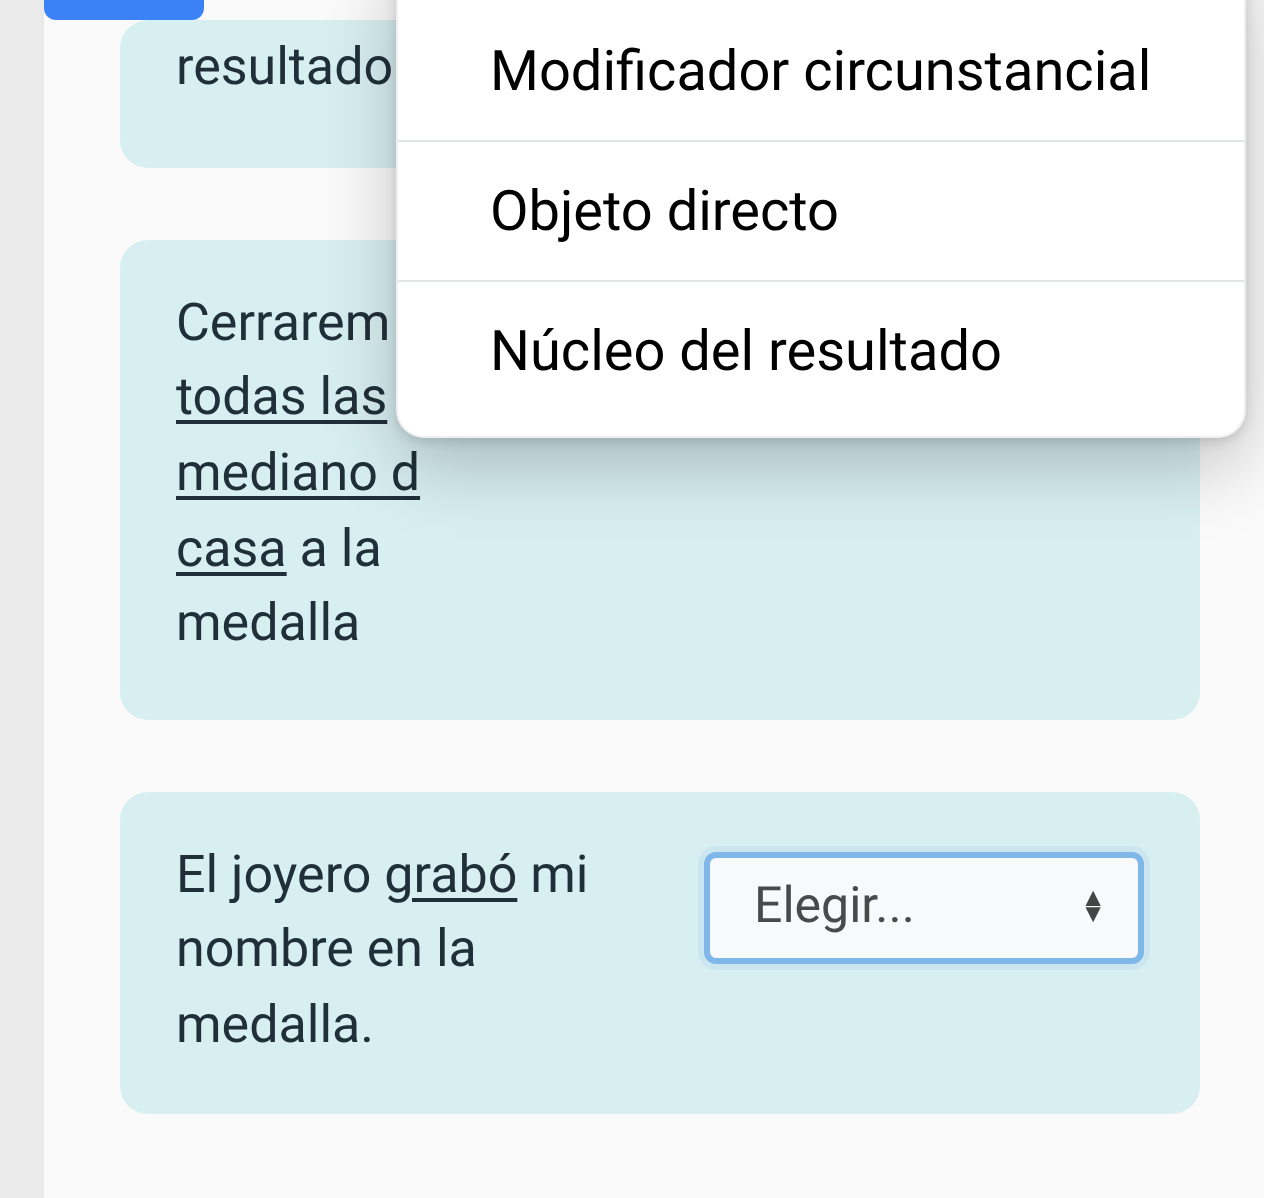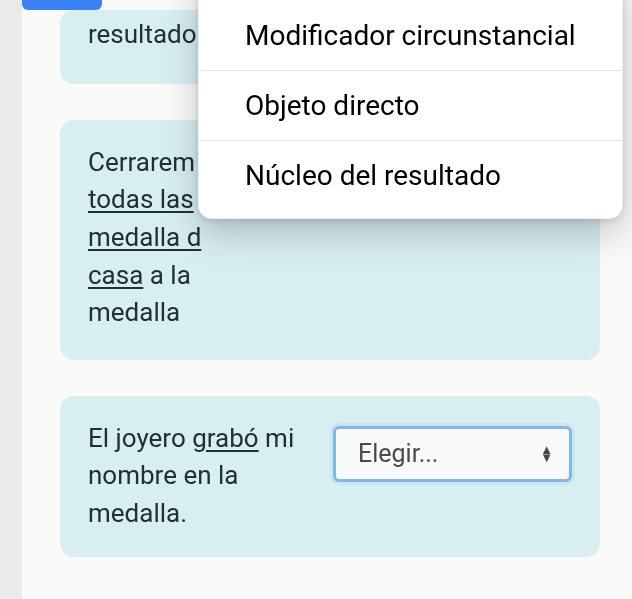--- a/index.html
+++ b/index.html
@@ -46,21 +46,21 @@
     align-items: flex-start;
   }
   .card.first { padding-top: 6px; padding-bottom: 30px; }
   .sentence { flex: 1; }
   .sentence .ul { text-decoration: underline; text-decoration-thickness: 2px; text-underline-offset: 3px; }
   .select-wrap {
     margin-left: 18px;
     margin-top: 6px;
   }
   .select {
-    width: 239px;
+    width: 220px;
     height: 56px;
     border: 3px solid #7fb7e8;
     background: #f7f9fa;
     border-radius: 6px;
     display: flex;
     align-items: center;
     justify-content: space-between;
     padding: 0 16px 0 22px;
     font-size: 25px;
     color: #4a4a4a;
@@ -104,21 +104,21 @@
   <div class="card first">
     <div class="sentence">
       <span>resultado</span>
     </div>
   </div>
 
   <div class="card" style="height:240px;">
     <div class="sentence">
       <span>Cerrarem</span><br>
       <span class="ul">todas las</span><br>
-      <span class="ul">medalla d</span><br>
+      <span class="ul">mediano d</span><br>
       <span class="ul">casa</span><span> a la</span><br>
       <span>medalla</span>
     </div>
   </div>
 
   <div class="card">
     <div class="sentence">
       <span>El joyero </span><span class="ul">grabó</span><span> mi nombre en la medalla.</span>
     </div>
     <div class="select-wrap">

